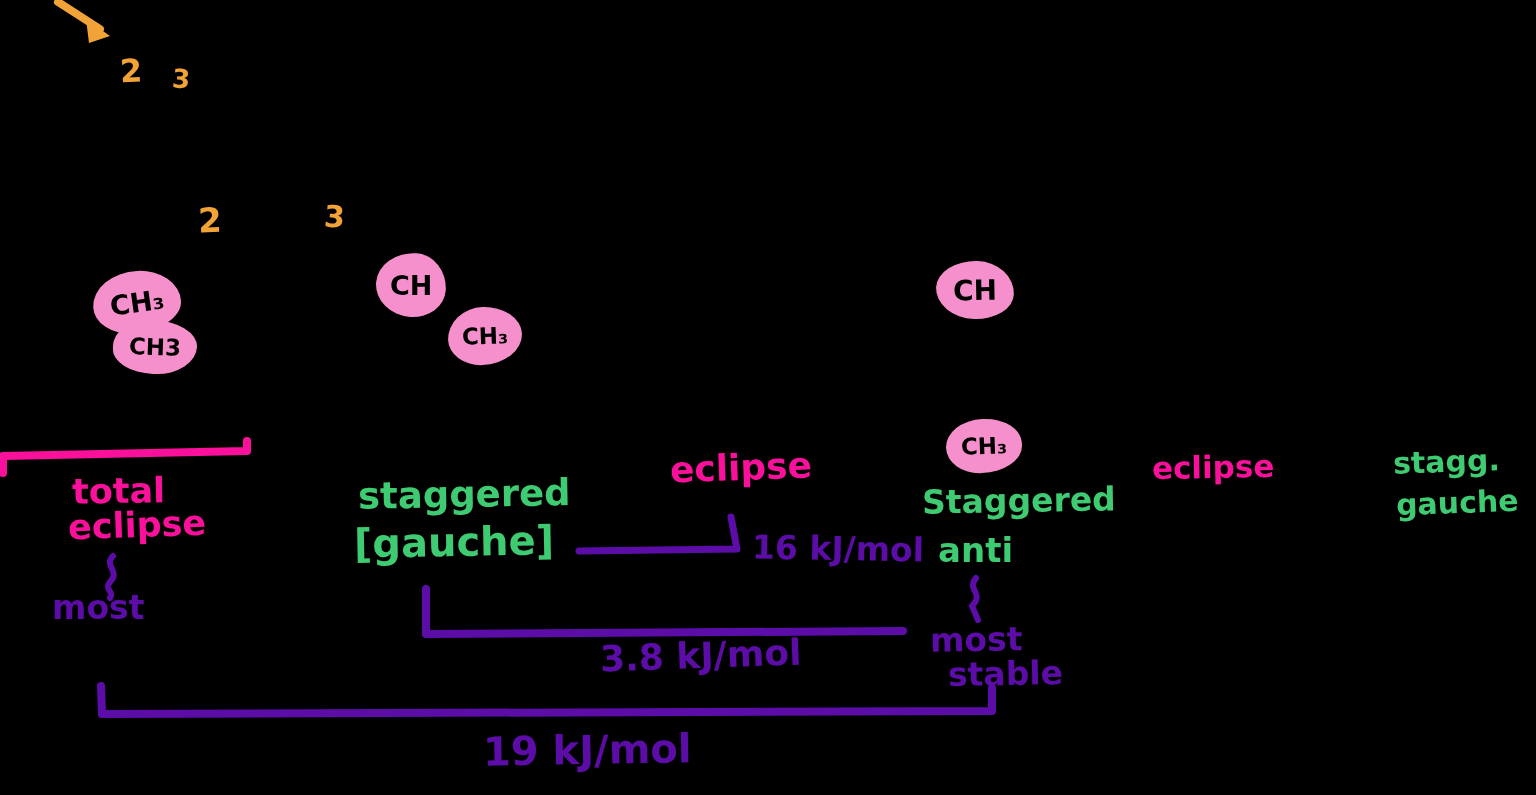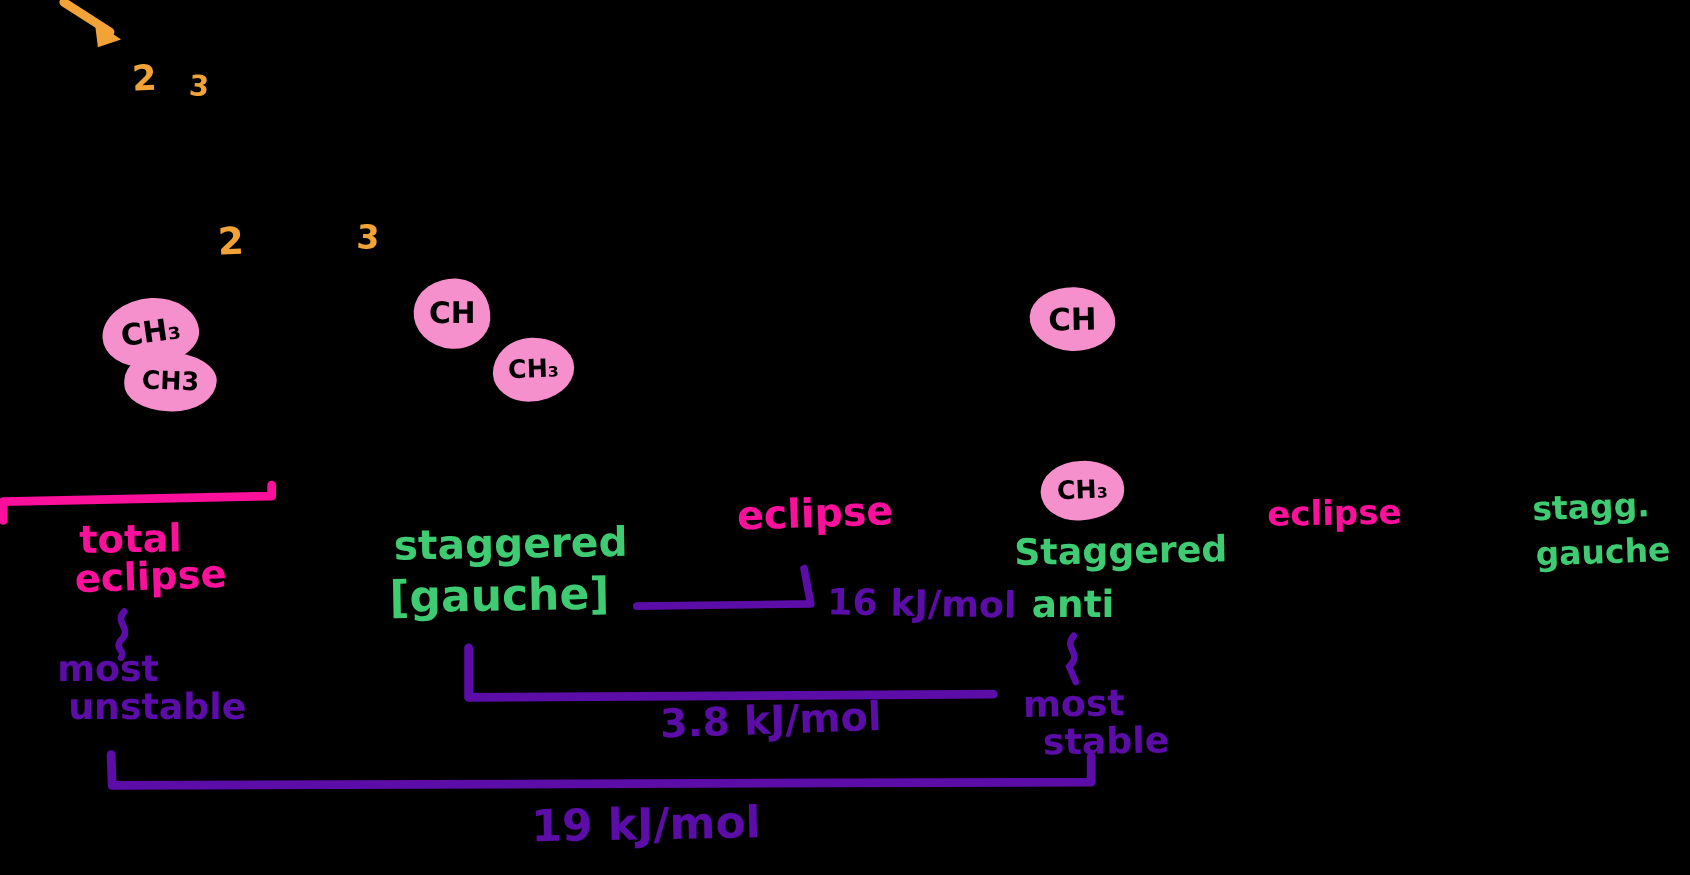--- a/index.html
+++ b/index.html
@@ -80,21 +80,20 @@
 
   <div class="hw green" style="left:922px;top:484px;font-size:33px;transform:rotate(-1deg);">Staggered</div>
   <div class="hw green" style="left:938px;top:533px;font-size:34px;">anti</div>
 
   <div class="hw magenta" style="left:1152px;top:452px;font-size:31px;transform:rotate(-1deg);">eclipse</div>
 
   <div class="hw green" style="left:1393px;top:447px;font-size:30px;transform:rotate(-2deg);">stagg.</div>
   <div class="hw green" style="left:1396px;top:488px;font-size:30px;transform:rotate(-2deg);">gauche</div>
 
   <div class="hw purple" style="left:52px;top:591px;font-size:33px;">most</div>
-  <div class="hw purple" style="left:62px;top:626px;font-size:33px;">unstable</div>
   <div class="hw purple" style="left:930px;top:623px;font-size:33px;transform:rotate(-1deg);">most</div>
   <div class="hw purple" style="left:948px;top:657px;font-size:33px;transform:rotate(-1deg);">stable</div>
 
   <div class="hw purple" style="left:752px;top:532px;font-size:33px;transform:rotate(1deg);">16 kJ/mol</div>
   <div class="hw purple" style="left:600px;top:638px;font-size:36px;transform:rotate(-2deg);">3.8 kJ/mol</div>
   <div class="hw purple" style="left:483px;top:730px;font-size:40px;transform:rotate(-1deg);">19 kJ/mol</div>
 
 </div>
 
 </body></html>

